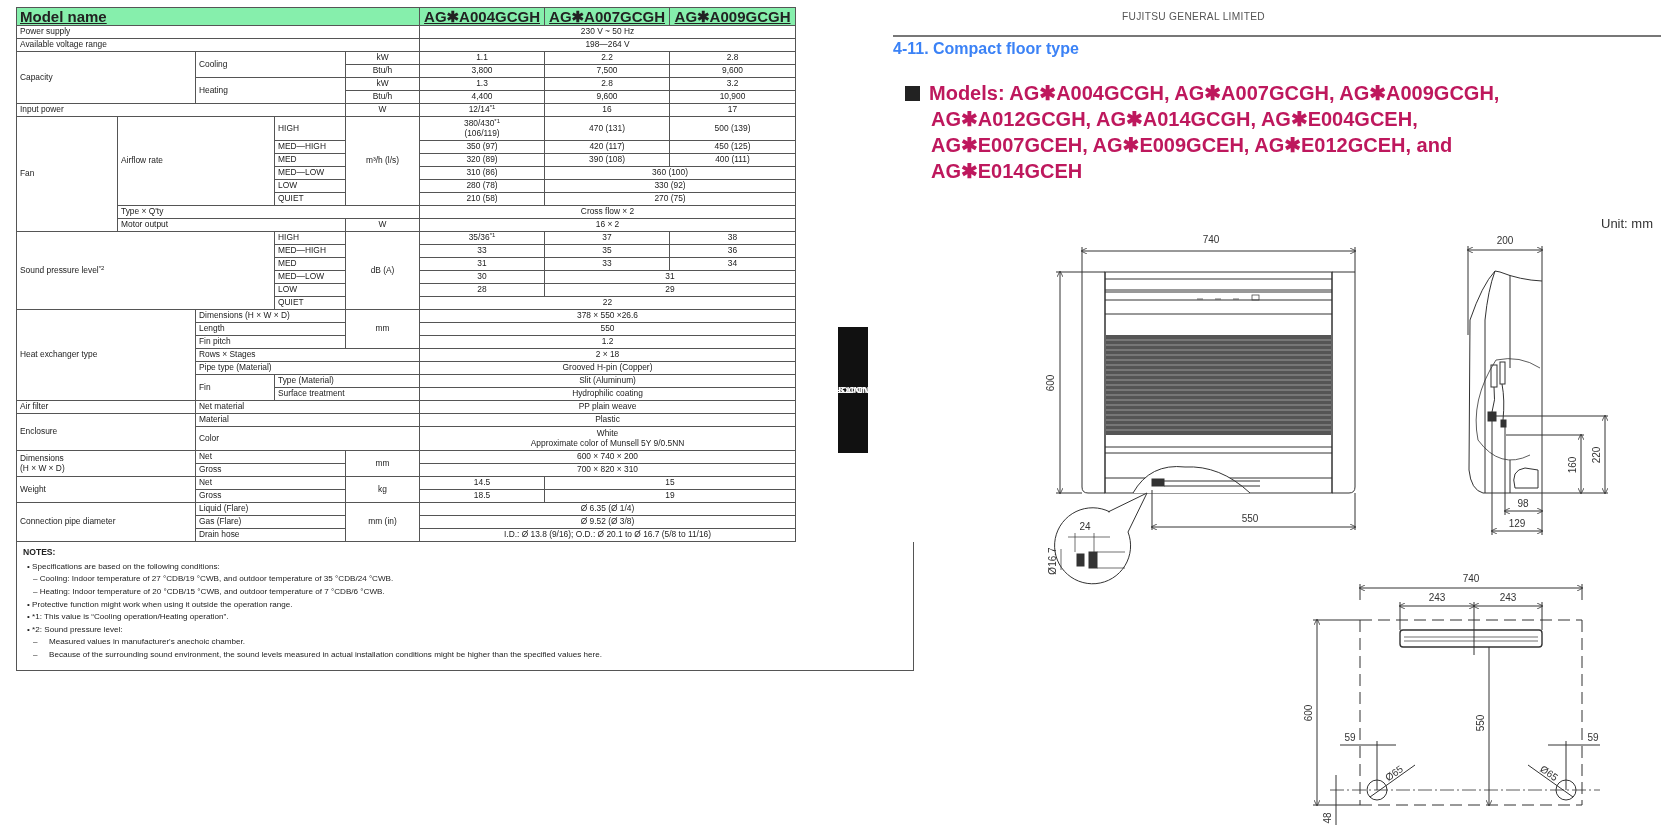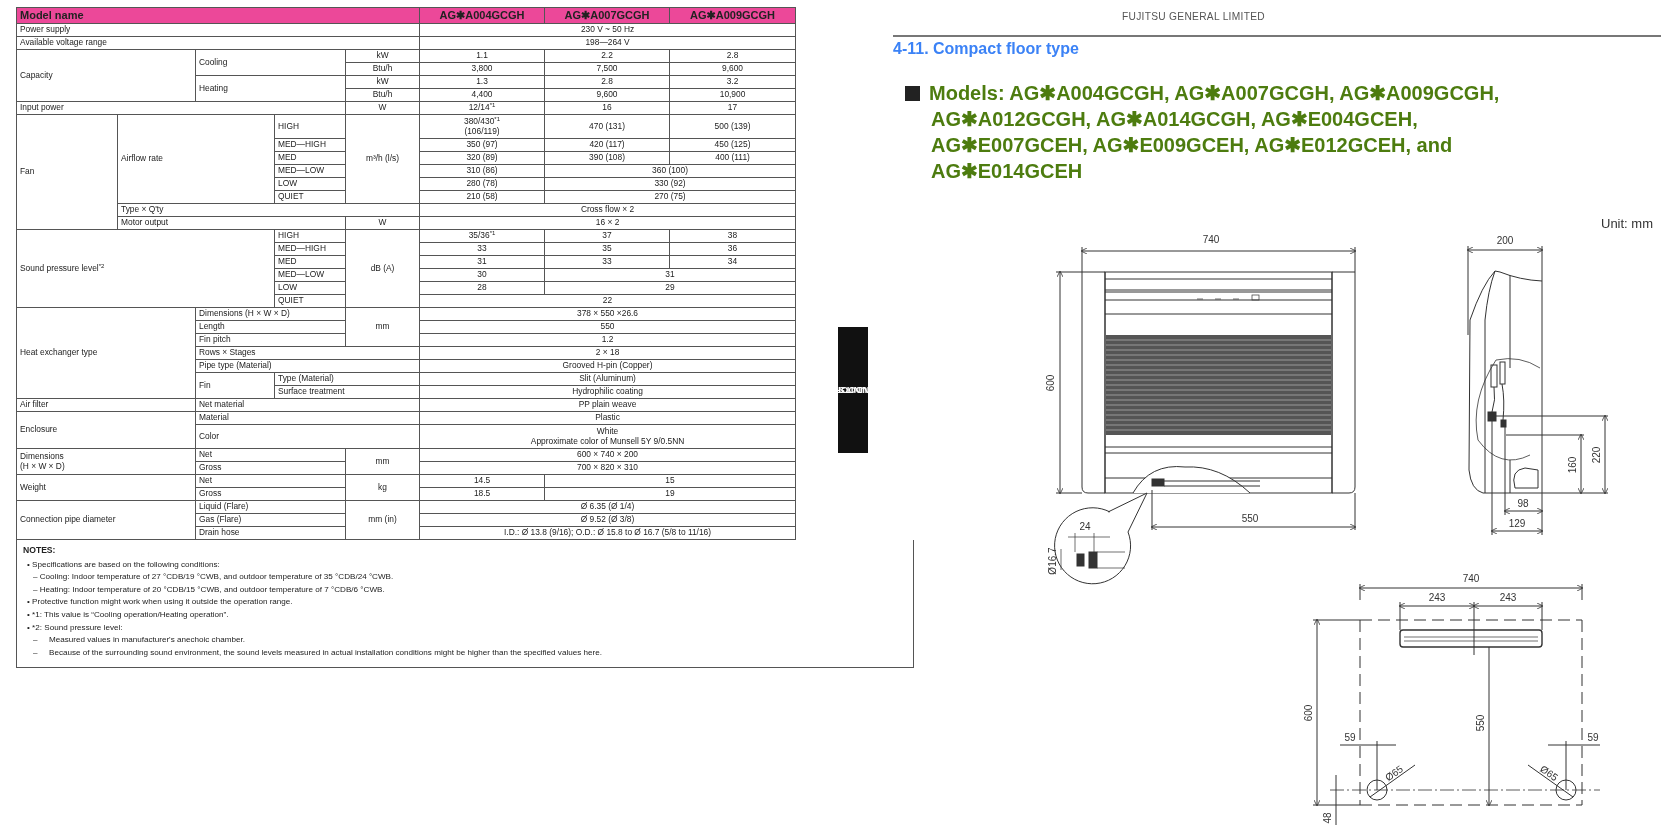--- a/index.html
+++ b/index.html
@@ -1,38 +1,38 @@
 <!DOCTYPE html>
 <html><head>
 <meta charset="utf-8">
 <style>
   html, body { margin:0; padding:0; background:#fff; }
   body { width:1661px; height:830px; position:relative; overflow:hidden; font-family:"Liberation Sans", sans-serif; color:#222; }
   .spec-wrap { position:absolute; left:16px; top:7px; width:779px; }
   table.spec { border-collapse:collapse; width:779px; table-layout:fixed; font-size:8.4px; line-height:1.15; }
   table.spec td { border:1px solid #555; padding:0 3px; height:12px; vertical-align:middle; white-space:nowrap; overflow:hidden; }
   table.spec td.c { text-align:center; }
-  table.spec tr.hdr td { background:#ec4899; font-weight:bold; height:15px; font-size:11px; }
+  table.spec tr.hdr td { background:#86efac; font-weight:bold; height:15px; font-size:15px;text-decoration:underline; }
   table.spec td.tall { height:23px; }
   table.spec td.wrap { white-space:normal; }
   .notes { border:1px solid #555; border-top:none; width:898px; padding:4px 6px 8px 6px; box-sizing:border-box; font-size:8.1px; line-height:12.6px; }
   .notes .title { font-weight:bold; font-size:8.6px; margin-bottom:2px; }
   .notes .lvl1 { padding-left:4px; }
   .notes .lvl2 { padding-left:10px; }
   .notes .lvl2b { padding-left:10px; }
   .notes .lvl2b .dash { display:inline-block; width:16px; }
   .sup { font-size:6px; vertical-align:top; position:relative; top:-1px; }
 
   .side-tab { position:absolute; left:838px; top:327px; width:30px; height:126px; background:#111; color:#fff; }
   .side-tab span { position:absolute; left:50%; top:50%; transform:translate(-50%,-50%) rotate(-90deg); font-weight:bold; font-size:9.5px; line-height:10px; text-align:center; white-space:nowrap; }
 
   .company { position:absolute; left:1122px; top:11px; font-size:10.2px; color:#555; letter-spacing:0.3px; }
   .rule { position:absolute; left:893px; top:35px; width:768px; height:2px; background:#777; }
   .sec-title { position:absolute; left:893px; top:40px; font-size:16px; font-weight:bold; color:#3b82f6; }
-  .models { position:absolute; left:905px; top:80px; font-size:20px; font-weight:bold; line-height:26px; color:#4d7c0f; width:740px; }
+  .models { position:absolute; left:905px; top:80px; font-size:20px; font-weight:bold; line-height:26px; color:#be185d; width:740px; }
   .models .sq { display:inline-block; width:15px; height:15px; background:#222; margin-right:9px; vertical-align:-1px; }
   .models .ln { display:block; }
   .models .ind { padding-left:26px; }
   .unit { position:absolute; left:1601px; top:216px; font-size:13px; color:#333; }
   .drawing { position:absolute; left:0; top:0; }
   .dim { font-size:10px; fill:#333; font-family:"Liberation Sans", sans-serif; }
 </style>
 </head>
 <body>
 
@@ -258,21 +258,21 @@
     <td colspan="2">Liquid (Flare)</td>
     <td rowspan="3" class="c">mm (in)</td>
     <td colspan="3" class="c">Ø 6.35 (Ø 1/4)</td>
   </tr>
   <tr>
     <td colspan="2">Gas (Flare)</td>
     <td colspan="3" class="c">Ø 9.52 (Ø 3/8)</td>
   </tr>
   <tr>
     <td colspan="2">Drain hose</td>
-    <td colspan="3" class="c">I.D.: Ø 13.8 (9/16); O.D.: Ø 15.8 to Ø 16.7 (5/8 to 11/16)</td>
+    <td colspan="3" class="c">I.D.: Ø 13.8 (9/16); O.D.: Ø 20.1 to Ø 16.7 (5/8 to 11/16)</td>
   </tr>
 </tbody>
     </table>
 
 <div class="notes">
   <div class="title">NOTES:</div>
   <div class="lvl1">•  Specifications are based on the following conditions:</div>
   <div class="lvl2">–  Cooling: Indoor temperature of 27 °CDB/19 °CWB, and outdoor temperature of 35 °CDB/24 °CWB.</div>
   <div class="lvl2">–  Heating: Indoor temperature of 20 °CDB/15 °CWB, and outdoor temperature of 7 °CDB/6 °CWB.</div>
   <div class="lvl1">•  Protective function might work when using it outside the operation range.</div>

